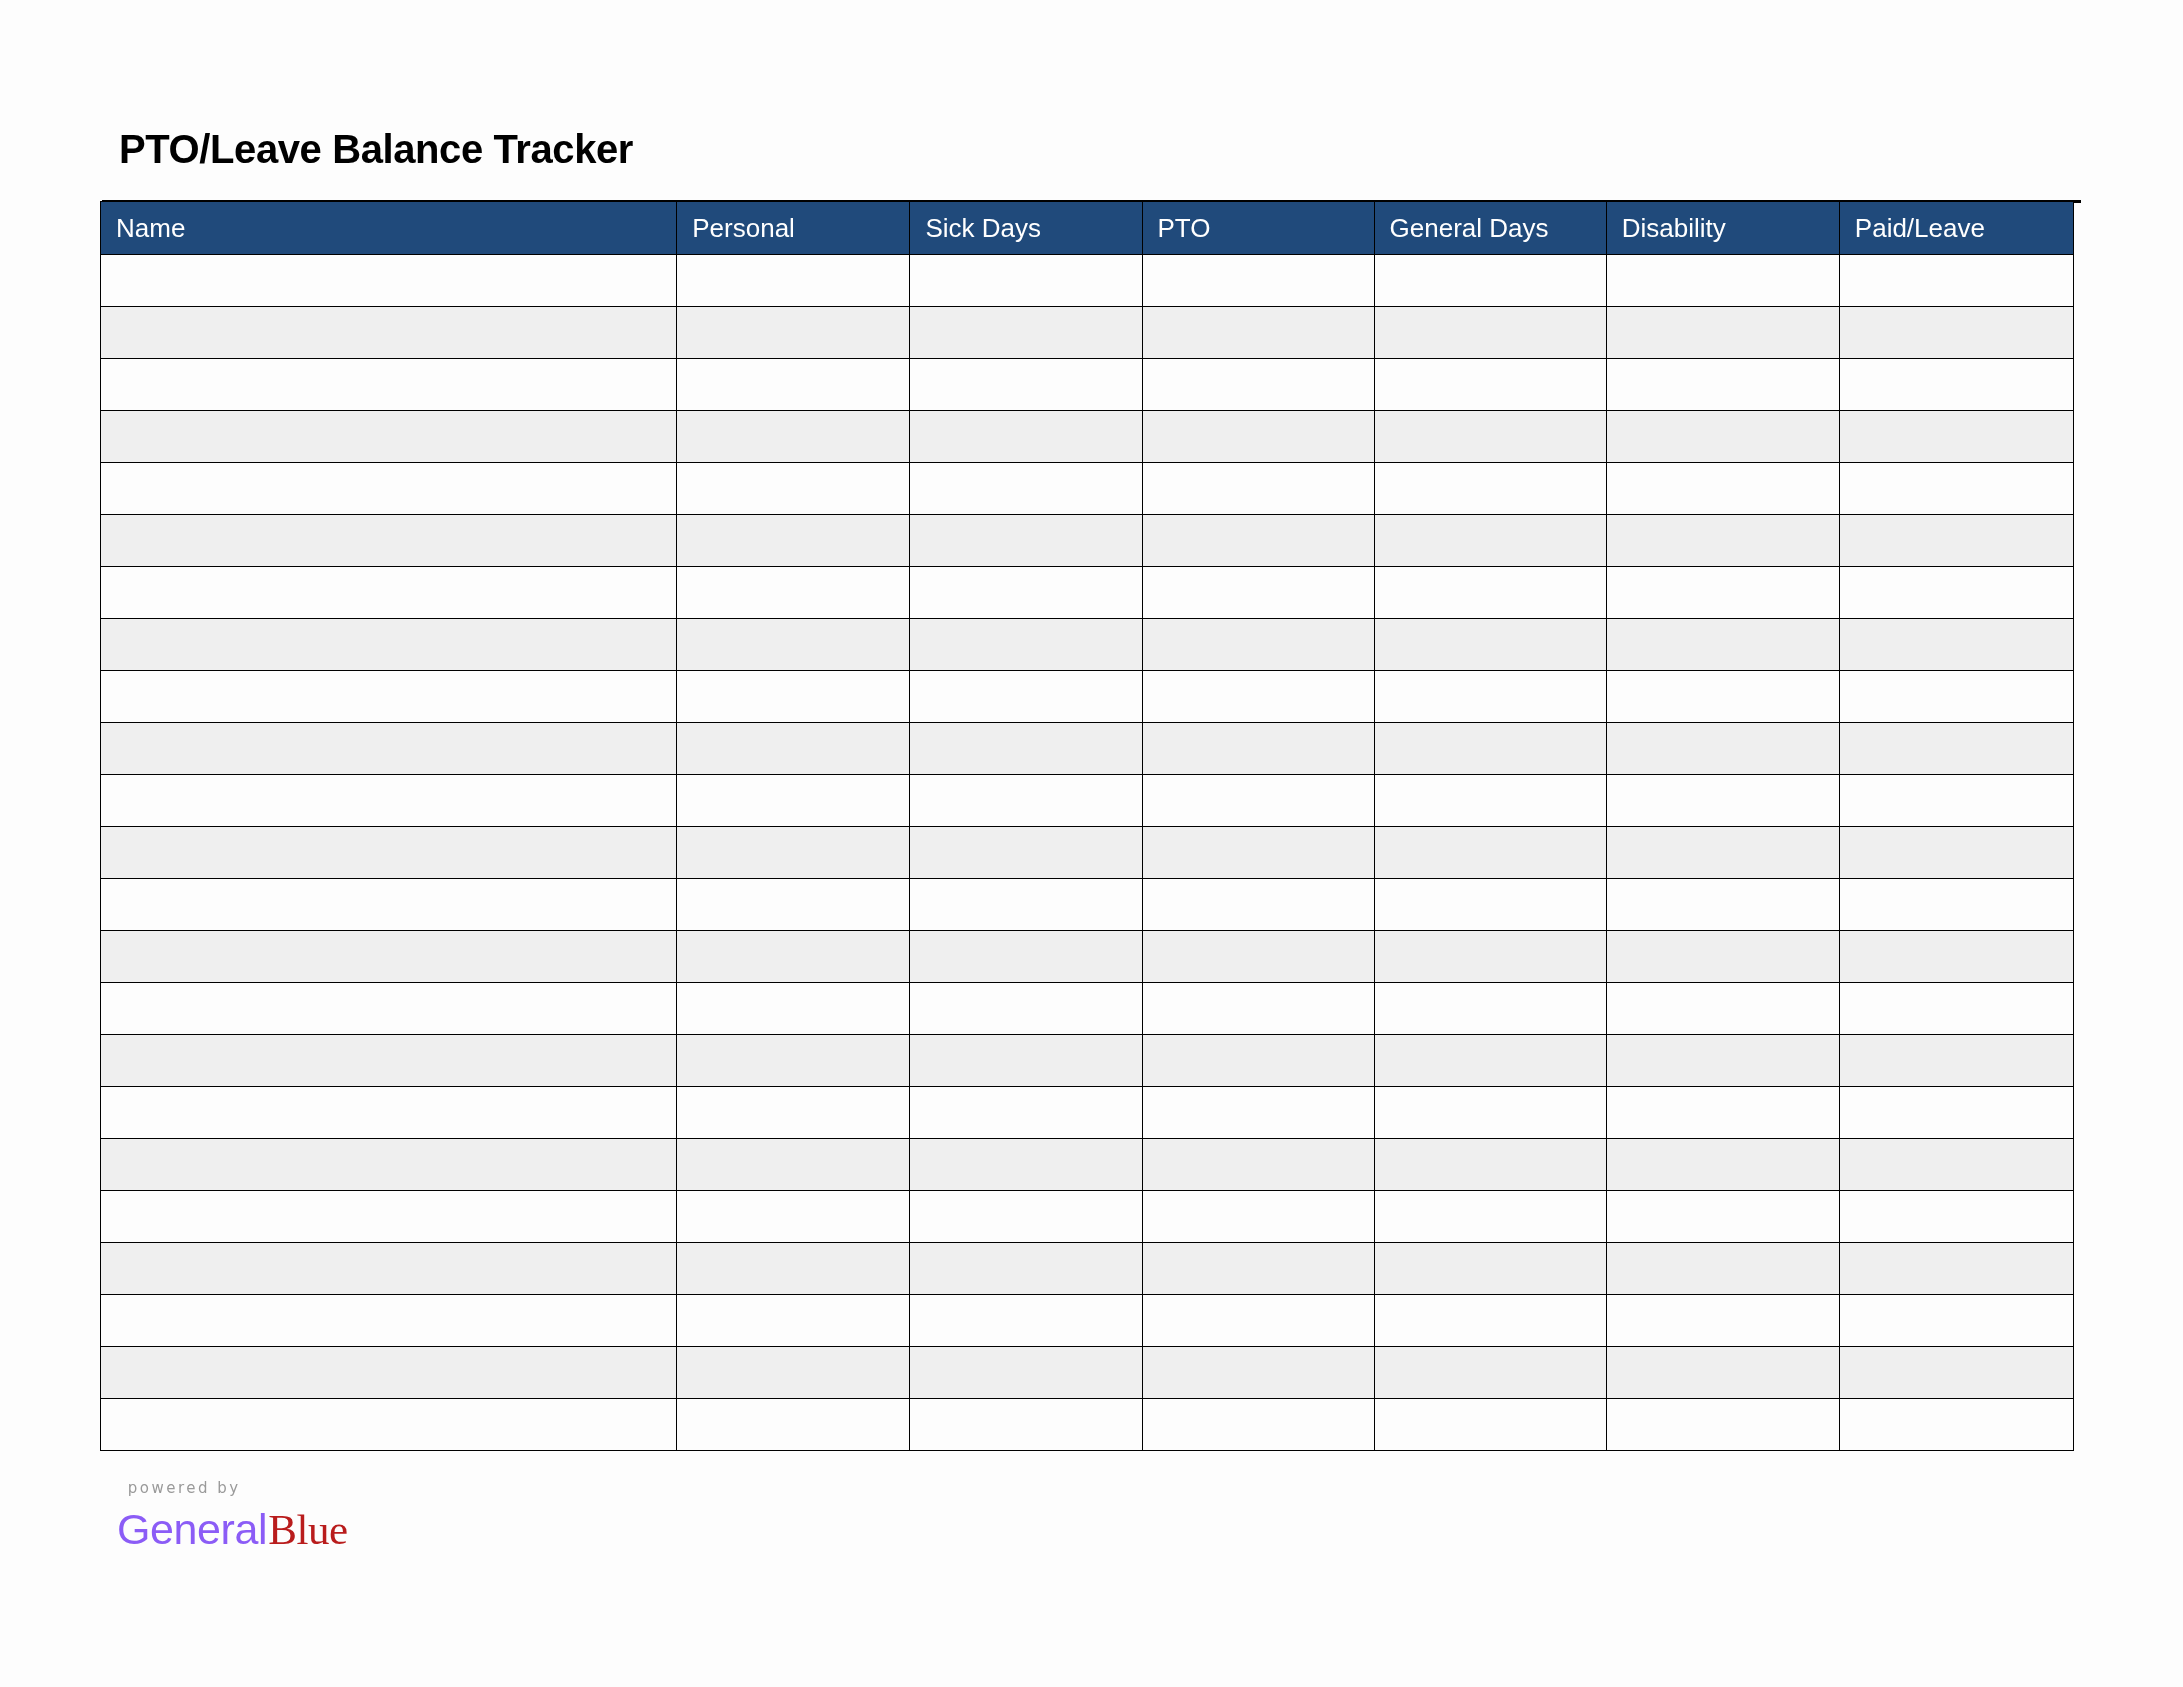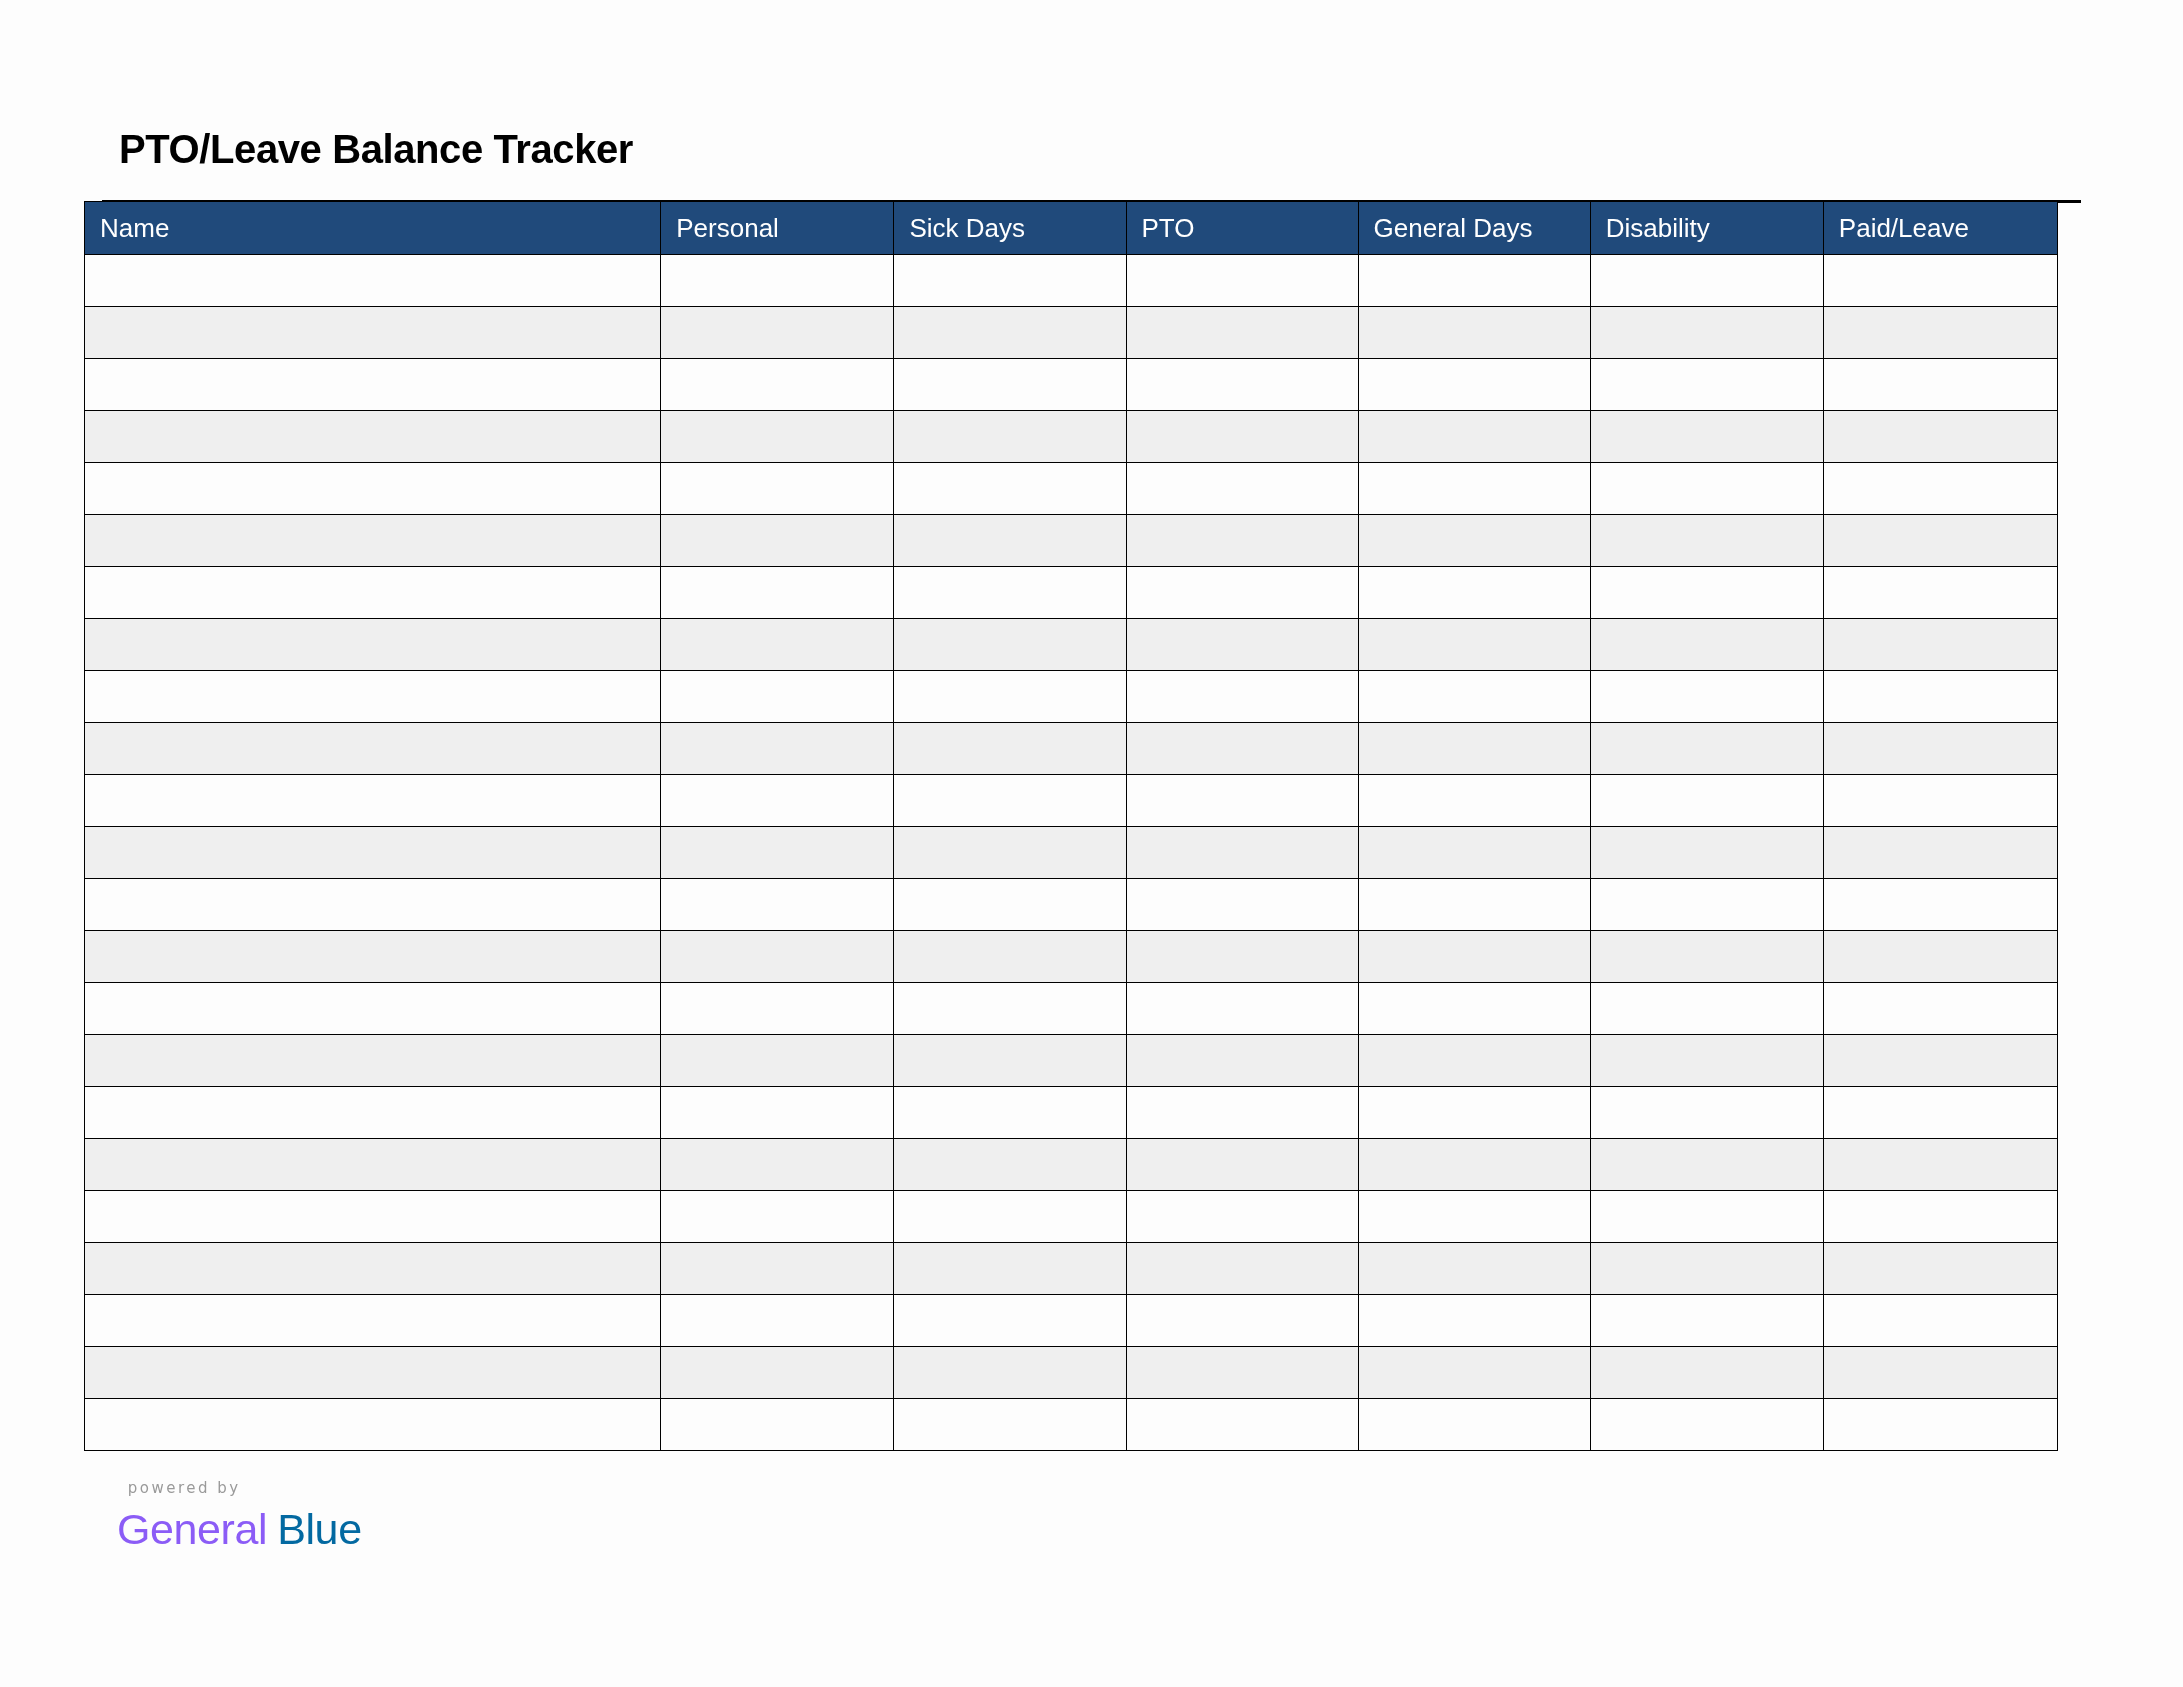--- a/index.html
+++ b/index.html
@@ -30,21 +30,21 @@
     .top-rule {
       position: absolute;
       left: 102px;
       top: 200px;
       width: 1979px;
       height: 2.5px;
       background: #000000;
     }
     table.tracker {
       position: absolute;
-      left: 84px;
+      left: 100px;
       top: 201px;
       width: 1974px;
       border-collapse: collapse;
       table-layout: fixed;
     }
     table.tracker th,
     table.tracker td {
       border: 1.7px solid #000000;
       padding: 0;
       box-sizing: border-box;
@@ -86,21 +86,21 @@
     .brand {
       display: block;
       margin-top: 1.7px;
       font-family: "Liberation Sans", sans-serif;
       font-size: 43px;
       line-height: 50px;
       white-space: nowrap;
       letter-spacing: -0.4px;
     }
     .brand-general { color: #8b5cf6; }
-    .brand-blue { color: #0369a1; margin-left: 10px; }
+    .brand-blue { color: #b91c1c; margin-left: 1px; font-family: Liberation Serif, serif; }
   </style>
 </head>
 <body>
 
 <h1 class="title">PTO/Leave Balance Tracker</h1>
 
 <div class="top-rule"></div>
 
 <table class="tracker">
   <colgroup>

